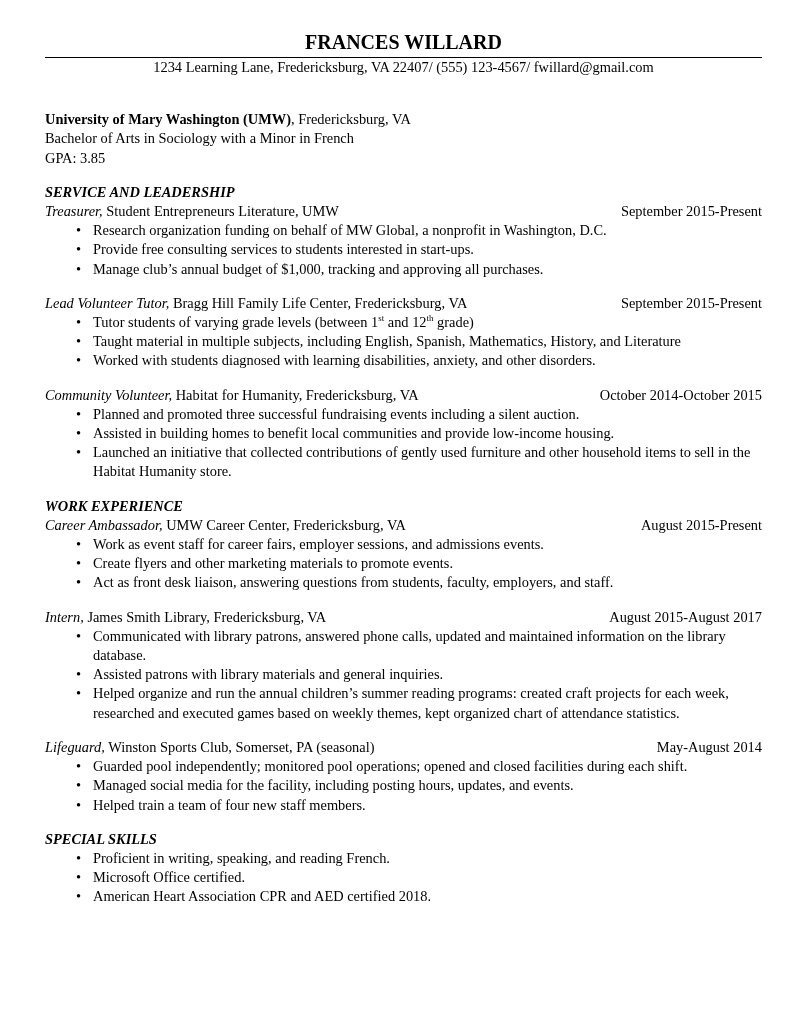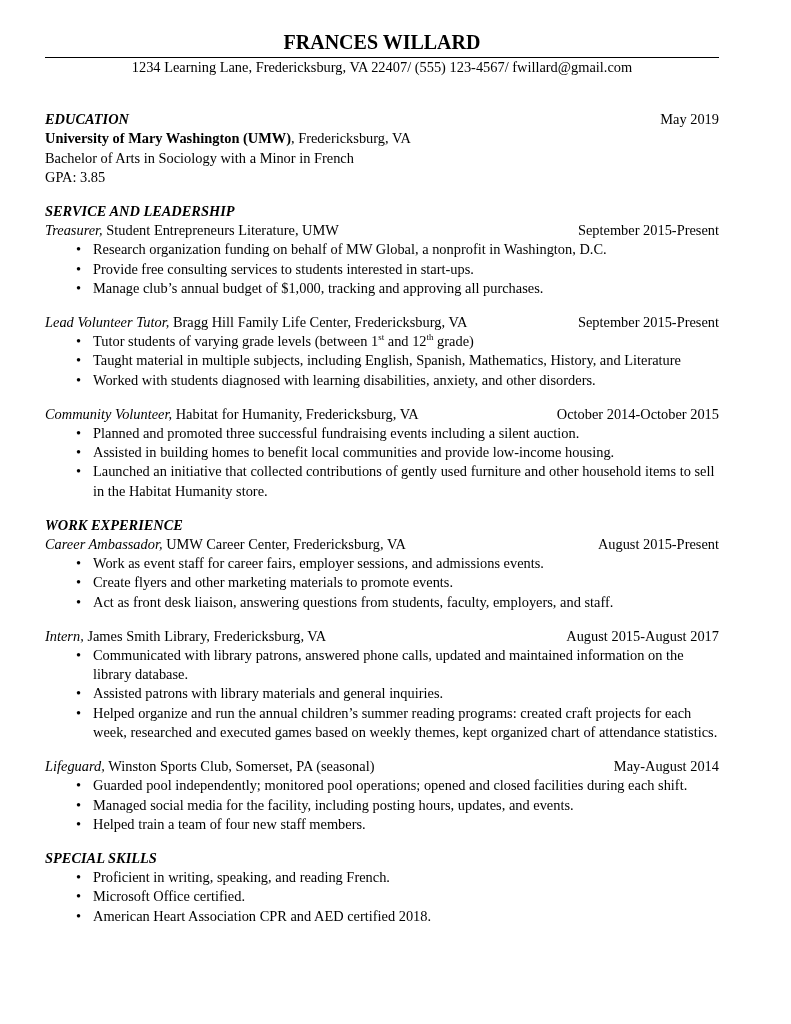--- a/index.html
+++ b/index.html
@@ -1,21 +1,21 @@
 <!DOCTYPE html>
 <html><head>
 <meta charset="utf-8">
 <style>
   html, body { margin: 0; padding: 0; background: #ffffff; }
   .page {
     position: relative;
     width: 791px;
     height: 1024px;
     box-sizing: border-box;
-    padding: 30px 72px 20px 45px;
+    padding: 30px 29px 20px 45px;
     background: #ffffff;
     color: #000000;
     font-family: "Liberation Serif", "DejaVu Serif", serif;
     font-size: 14.4px;
     line-height: 19.2px;
     overflow: hidden;
   }
   .resume-header { margin-bottom: 33px; }
   .candidate-name {
     margin: 0;
@@ -50,24 +50,20 @@
 <body>
 
 <div class="page">
 
   <header class="resume-header">
     <h1 class="candidate-name">FRANCES WILLARD</h1>
     <div class="contact-line">1234 Learning Lane, Fredericksburg, VA 22407/ (555) 123-4567/ fwillard@gmail.com</div>
   </header>
 
   <section class="edu-block">
-    <div class="heading-row">
-      <span class="sec-heading">EDUCATION</span>
-      <span class="entry-date">May 2019</span>
-    </div>
     <div class="edu-line">
       <span class="bold">University of Mary Washington (UMW)</span><span>, Fredericksburg, VA</span>
     </div>
     <div class="edu-line">Bachelor of Arts in Sociology with a Minor in French</div>
     <div class="edu-line">GPA: 3.85</div>
   </section>
 
   <div id="sections">
       <section>
         <div class="sec-heading">SERVICE AND LEADERSHIP</div>

